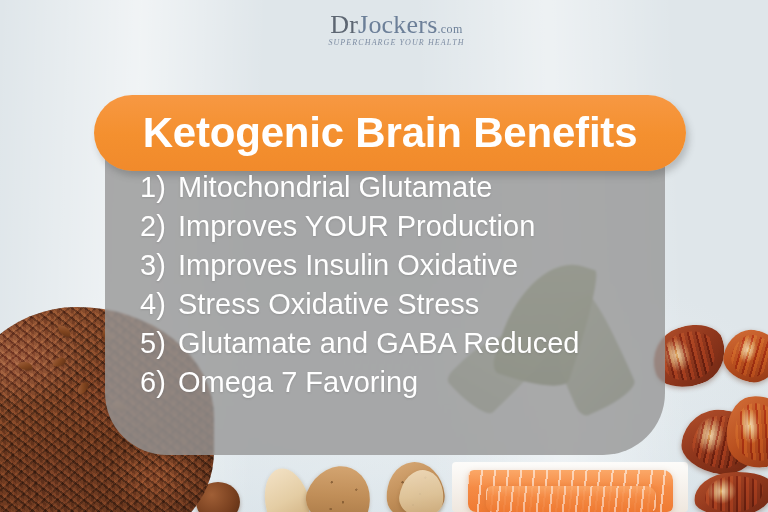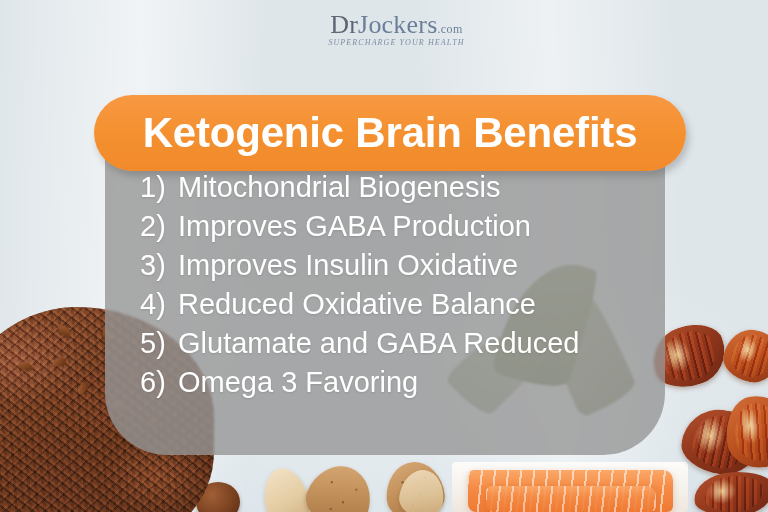--- a/index.html
+++ b/index.html
@@ -272,37 +272,37 @@
     <div class="logo-tag">SUPERCHARGE YOUR HEALTH</div>
   </div>
 
   <div class="banner">
     <span class="banner-title">Ketogenic Brain Benefits</span>
   </div>
 
   <div class="benefits">
     <div class="benefit-row">
       <span class="benefit-num">1)</span>
-      <span class="benefit-text">Mitochondrial Biogenesis</span>
+      <span class="benefit-text">Mitochondrial Glutamate</span>
     </div>
     <div class="benefit-row">
       <span class="benefit-num">2)</span>
-      <span class="benefit-text">Improves GABA Production</span>
+      <span class="benefit-text">Improves YOUR Production</span>
     </div>
     <div class="benefit-row">
       <span class="benefit-num">3)</span>
       <span class="benefit-text">Improves Insulin Oxidative</span>
     </div>
     <div class="benefit-row">
       <span class="benefit-num">4)</span>
-      <span class="benefit-text">Reduced Oxidative Balance</span>
+      <span class="benefit-text">Stress Oxidative Stress</span>
     </div>
     <div class="benefit-row">
       <span class="benefit-num">5)</span>
       <span class="benefit-text">Glutamate and GABA Reduced</span>
     </div>
     <div class="benefit-row">
       <span class="benefit-num">6)</span>
-      <span class="benefit-text">Omega 3 Favoring</span>
+      <span class="benefit-text">Omega 7 Favoring</span>
     </div>
   </div>
 
 </div>
 
 </body></html>

